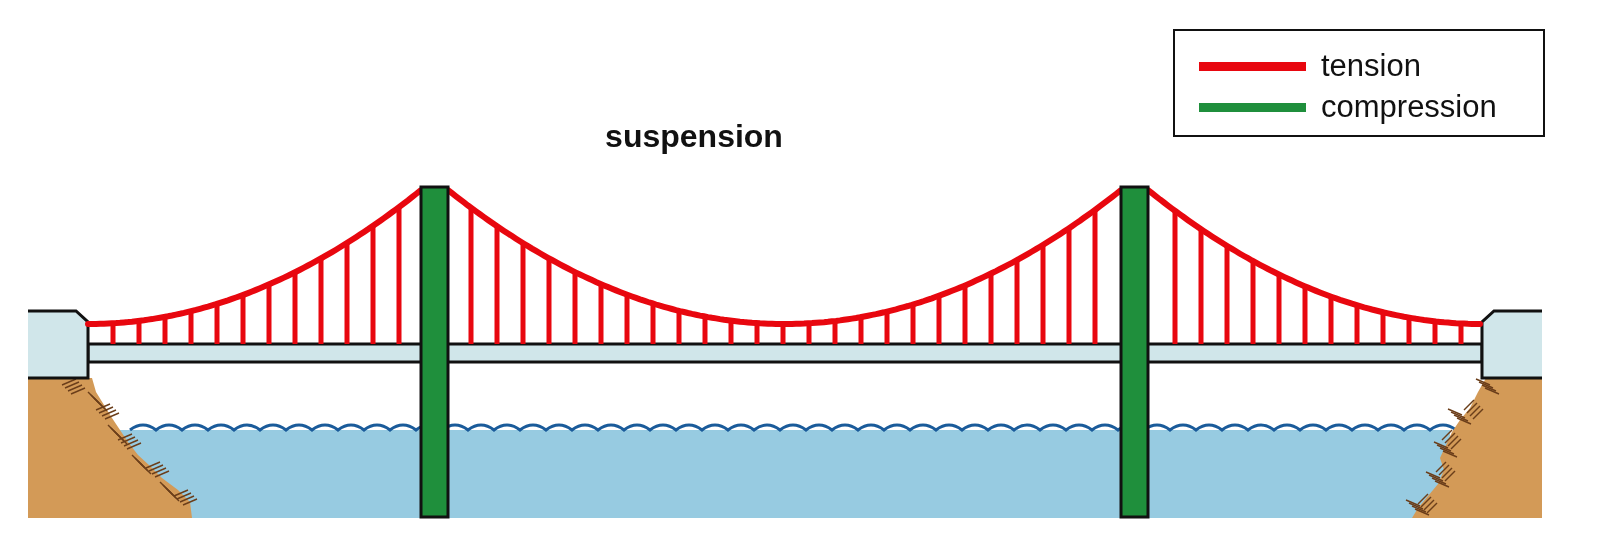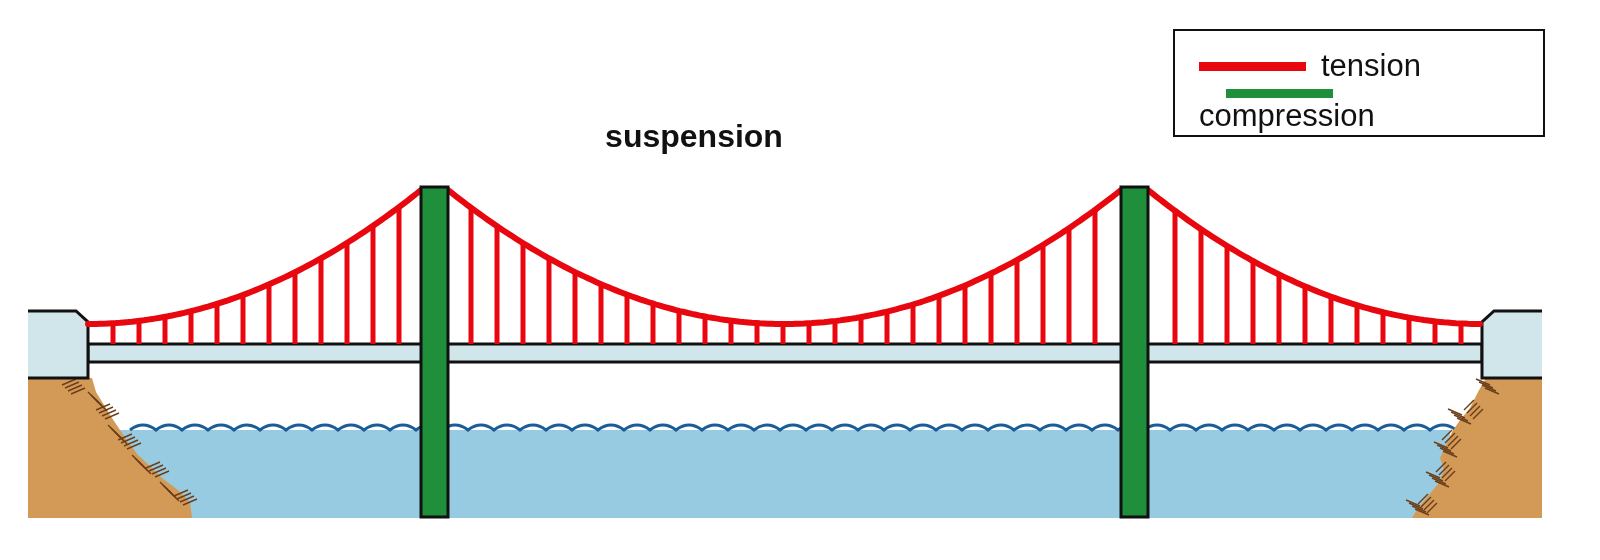--- a/index.html
+++ b/index.html
@@ -162,17 +162,17 @@
   <rect x="1121" y="187" width="27" height="330" fill="#1f8f3c" stroke="#111" stroke-width="3"></rect>
 </svg>
 
 <div class="title"><span>suspension</span></div>
 
 <div class="legend">
   <div class="legend-row" style="top:17px;">
     <div class="legend-swatch" style="background:#e8070f;"></div>
     <span class="legend-label">tension</span>
   </div>
-  <div class="legend-row" style="top:58px;flex-direction:column;">
+  <div class="legend-row" style="top:58px;">
     <div class="legend-swatch" style="background:#1f8f3c;"></div>
     <span class="legend-label">compression</span>
   </div>
 </div>
 
 </body></html>

